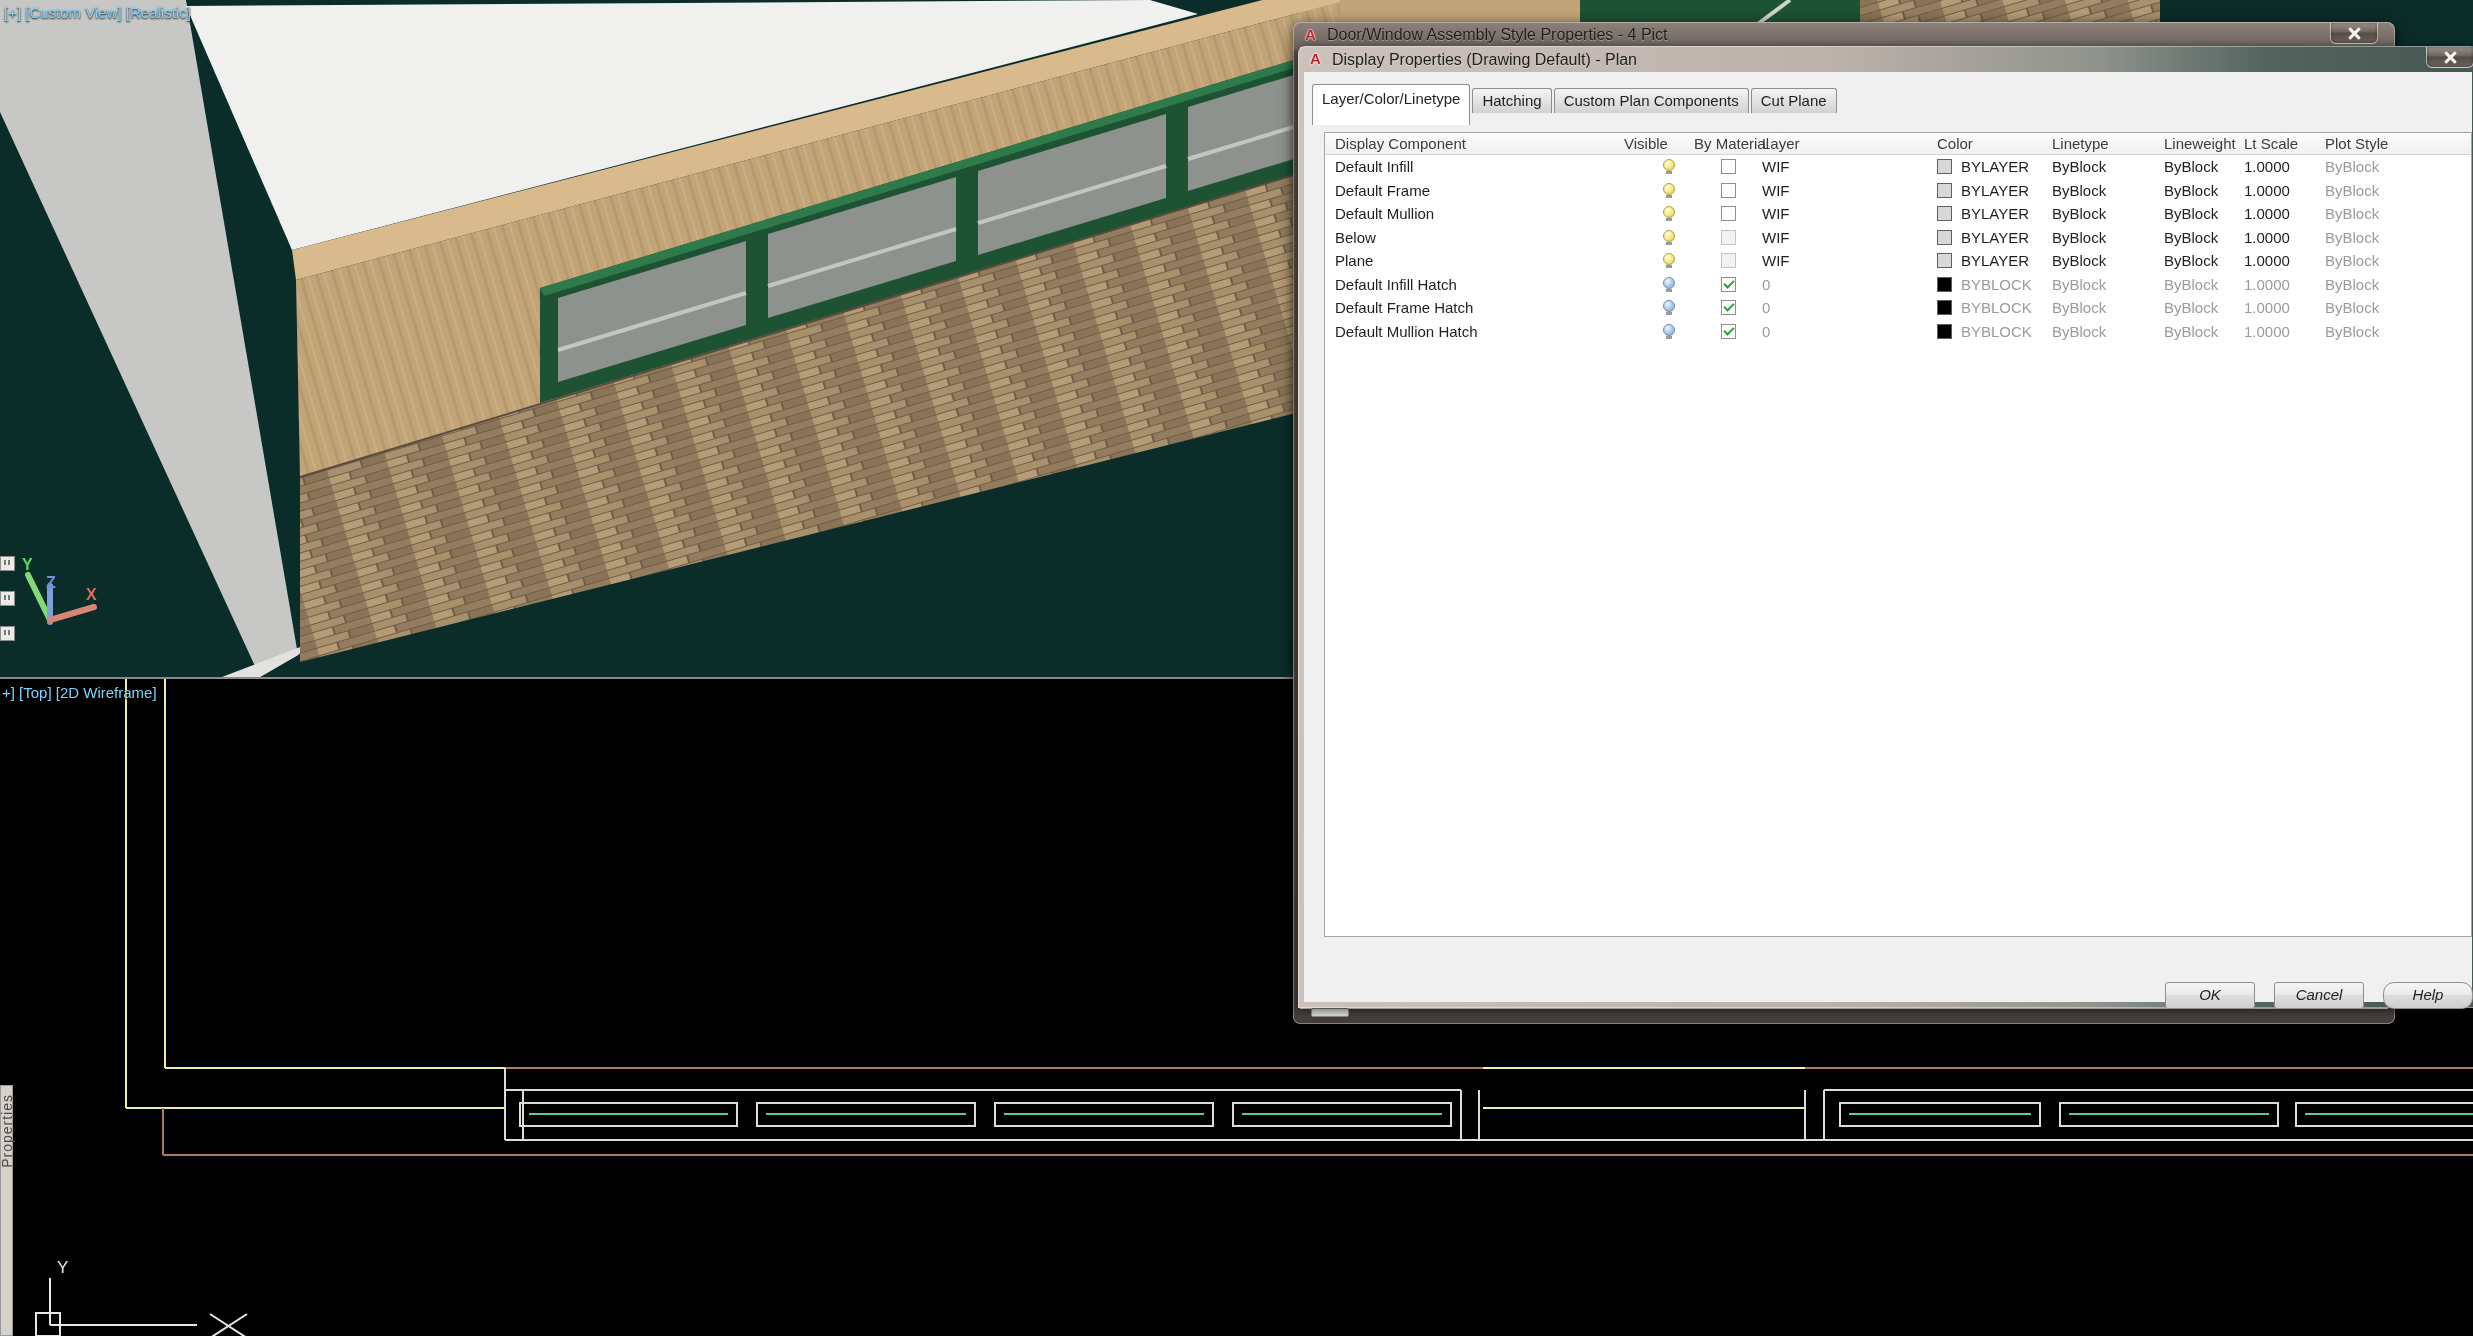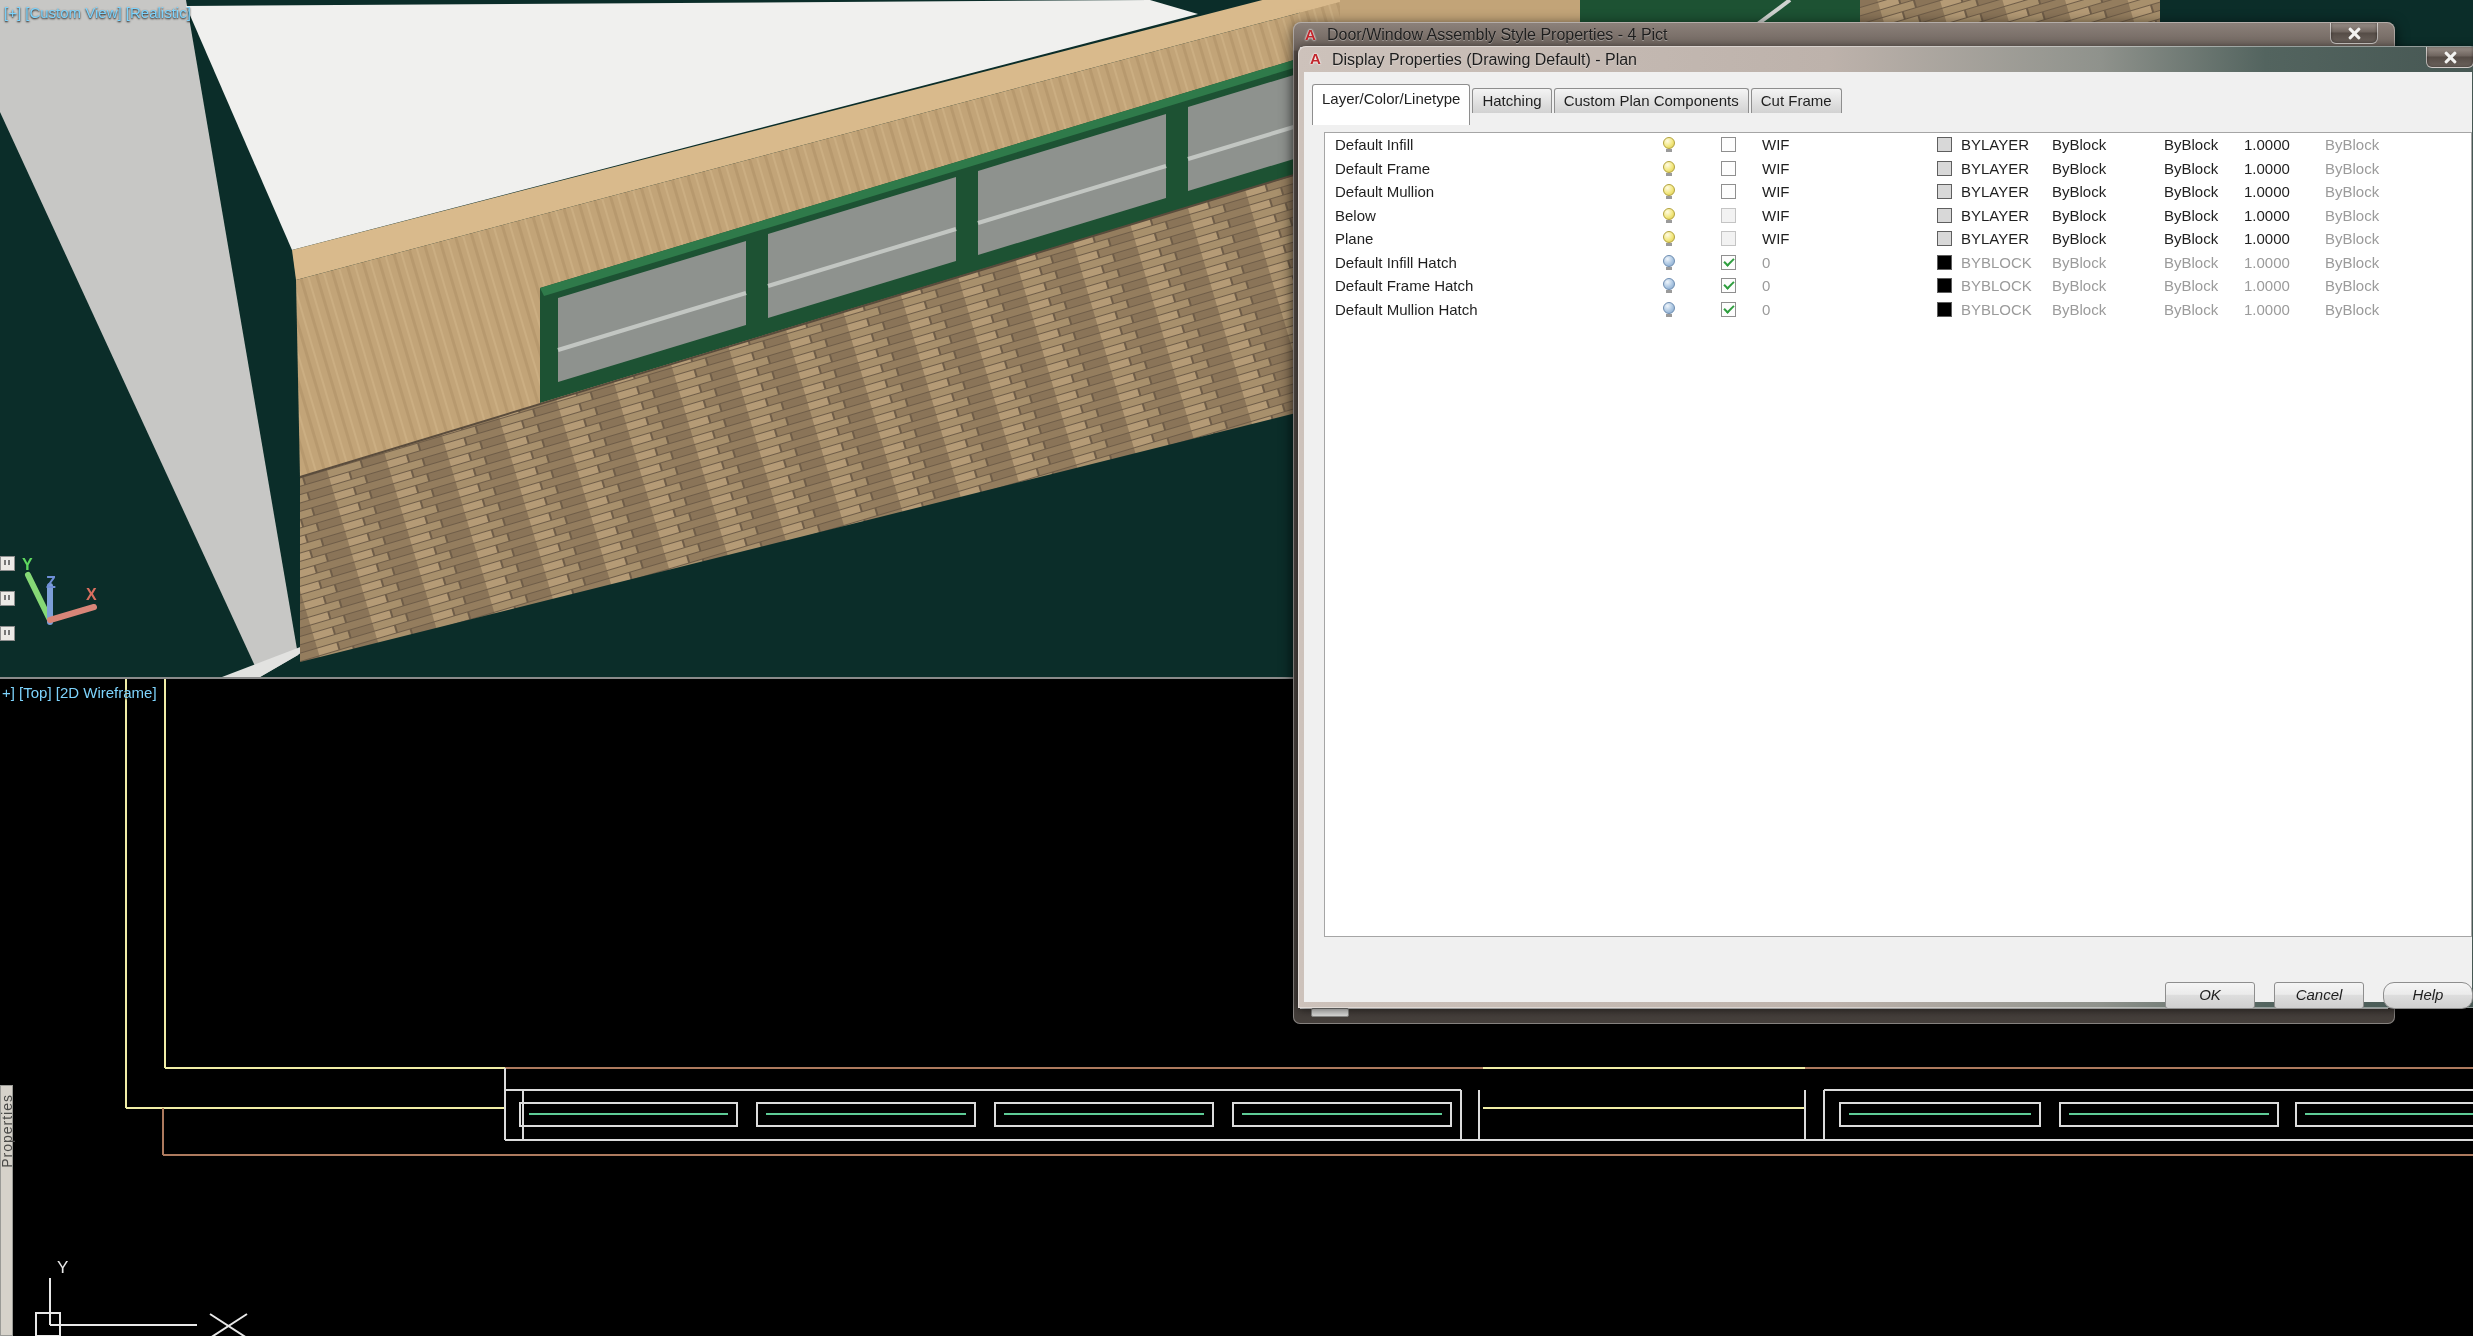--- a/index.html
+++ b/index.html
@@ -227,22 +227,33 @@
   <div class="dlg dlg-front">
     <div class="titlebar">
       <span class="acad-icon">A</span>
       <span class="title-text">Display Properties (Drawing Default) - Plan</span>
       <span class="close-btn">
           <span class="xbar a"></span>
           <span class="xbar b"></span>
         </span>
     </div>
     <div class="body">
-      <div class="tabs"><span class="tab active">Layer/Color/Linetype</span><span class="tab">Hatching</span><span class="tab">Custom Plan Components</span><span class="tab">Cut Frame</span></div>
+      <div class="tabs"><span class="tab active">Layer/Color/Linetype</span><span class="tab">Hatching</span><span class="tab">Custom Plan Components</span><span class="tab">Cut Plane</span></div>
       <div class="listbox">
+        <div class="thead">
+            <span class="hcell" style="left: 10px;">Display Component</span>
+            <span class="hcell" style="left: 299px;">Visible</span>
+            <span class="hcell" style="left: 369px;">By Material</span>
+            <span class="hcell" style="left: 437px;">Layer</span>
+            <span class="hcell" style="left: 612px;">Color</span>
+            <span class="hcell" style="left: 727px;">Linetype</span>
+            <span class="hcell" style="left: 839px;">Lineweight</span>
+            <span class="hcell" style="left: 919px;">Lt Scale</span>
+            <span class="hcell" style="left: 1000px;">Plot Style</span>
+          </div>
         <div class="tbody">
             <div class="trow">
               <span class="cell dark" style="left: 10px; width: 300px;">Default Infill</span>
               <span class="cell bulb on" style="left: 338px;"></span>
               <span class="cell cbx unchecked" style="left: 396px;"></span>
               <span class="cell dark" style="left: 437px; width: 80px;">WIF</span>
               <span class="cell swatch" style="left: 612px; background: rgb(216, 216, 216);"></span>
               <span class="cell dark" style="left: 636px; width: 90px;">BYLAYER</span>
               <span class="cell dark" style="left: 727px; width: 100px;">ByBlock</span>
               <span class="cell dark" style="left: 839px; width: 90px;">ByBlock</span>

